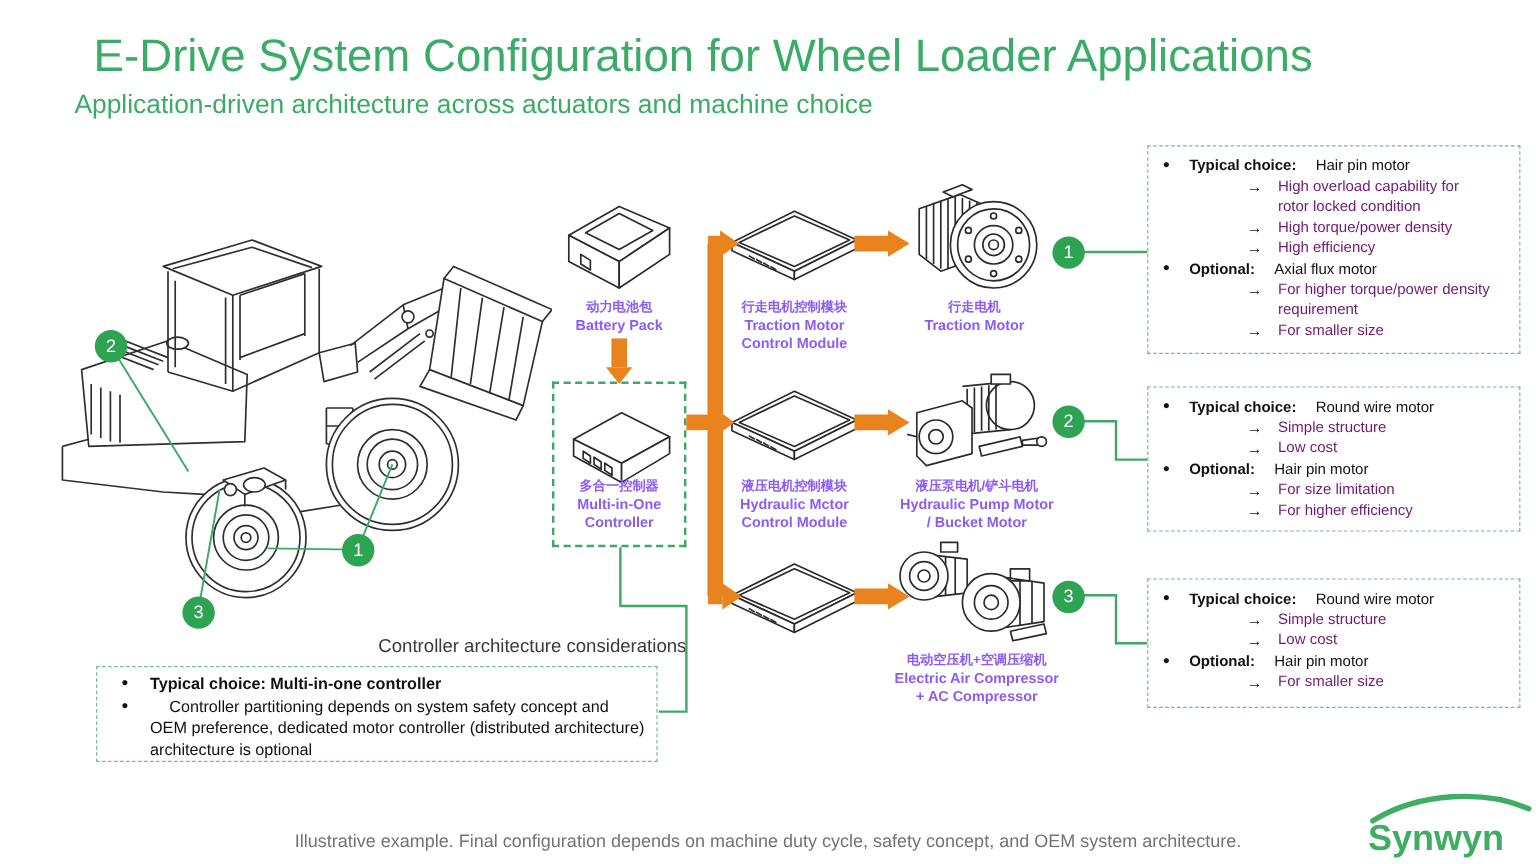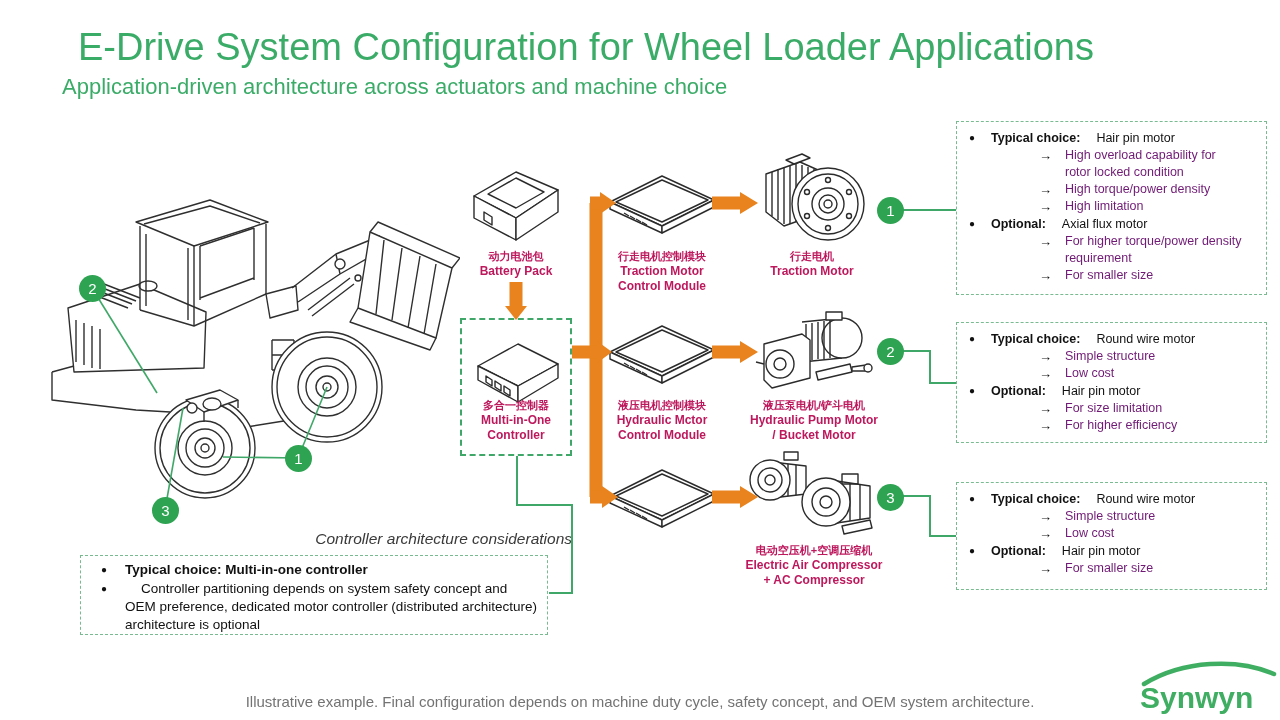--- a/index.html
+++ b/index.html
@@ -9,39 +9,39 @@
 
   .title { position:absolute; left:62px; top:26px; width:1150px;
     font-size:38px; font-weight:400; color:#3bac68; letter-spacing:0;margin-left:16px; }
   .subtitle { position:absolute; left:62px; top:74px; width:900px;
     font-size:22px; font-weight:400; color:#3bac68; }
 
   svg.overlay { position:absolute; left:0; top:0; width:1280px; height:720px;
     z-index:2; pointer-events:none; }
   svg.art { position:absolute; z-index:1; }
 
-  .dev-label { position:absolute; text-align:center; color:#be185d; z-index:1; }
+  .dev-label { position:absolute; text-align:center; color:#8b5cf6; z-index:1; }
   .dev-label .zh { font-size:11px; font-weight:700; line-height:15px; }
   .dev-label .en { font-size:12px; font-weight:700; line-height:15px; }
 
   .ctrl-dash { position:absolute; left:460px; top:318px; width:112px; height:138px;
     border:2px dashed #3fa868; z-index:0; }
 
   .note-box { position:absolute; left:956px; width:311px;
     border:1px dashed #79bb90; background:#fff; padding:7px 6px 4px 4px; z-index:1; }
   .note-item { display:flex; align-items:flex-start; }
   .bullet { width:30px; min-width:30px; padding-left:8px; font-size:10px; line-height:18px; color:#111; }
   .note-line { font-size:12.5px; line-height:18px; color:#111; }
   .note-line b { margin-right:16px; }
   .note-sub { display:flex; margin-left:78px; align-items:flex-start; }
   .note-sub .arrow { width:26px; min-width:26px; font-size:13px; font-weight:700; line-height:17px; color:#111; }
   .note-sub .sub-text { font-size:12.5px; line-height:17px; color:#701a75; max-width:178px; }
 
   .bnote-heading { position:absolute; left:80px; top:530px; width:492px;
-    text-align:right; font-size:15.5px; color:#3a3a3a; z-index:1;font-style:italic; }
+    text-align:right; font-size:15.5px; color:#3a3a3a; z-index:1; }
   .bnote { position:absolute; left:80px; top:555px; width:468px; height:80px;
     border:1px dashed #79bb90; background:#fff; padding:5px 8px 4px 10px; z-index:1; }
   .bnote .note-item { margin-bottom:1px; }
   .bnote .bullet { width:34px; min-width:34px; padding-left:10px; font-size:10px; line-height:18px; }
   .bnote .note-line { font-size:13.5px; line-height:18px; max-width:412px; }
 
   .num-circle { position:absolute; width:27px; height:27px; border-radius:50%;
     background:#2ea352; color:#fff; font-size:15px; display:flex;
     align-items:center; justify-content:center; z-index:3; }
 
@@ -270,21 +270,21 @@
     <div class="note-sub">
       <span class="arrow">→</span>
       <span class="sub-text">High overload capability for rotor locked condition</span>
     </div>
     <div class="note-sub">
       <span class="arrow">→</span>
       <span class="sub-text">High torque/power density</span>
     </div>
     <div class="note-sub">
       <span class="arrow">→</span>
-      <span class="sub-text">High limitation</span>
+      <span class="sub-text">High efficiency</span>
     </div>
     <div class="note-item">
       <span class="bullet">●</span>
       <div class="note-line"><b>Optional:</b><span>Axial flux motor</span></div>
     </div>
     <div class="note-sub">
       <span class="arrow">→</span>
       <span class="sub-text">For higher torque/power density requirement</span>
     </div>
     <div class="note-sub">

